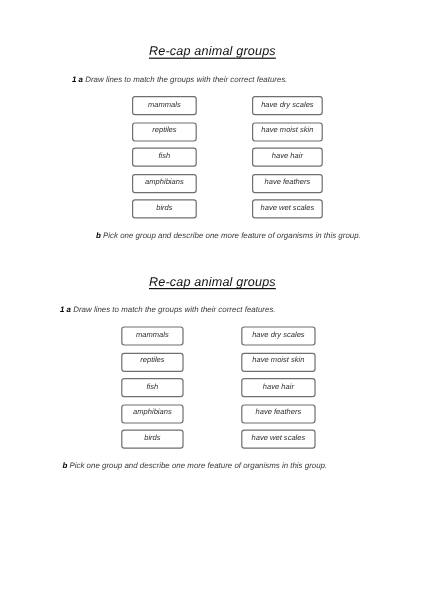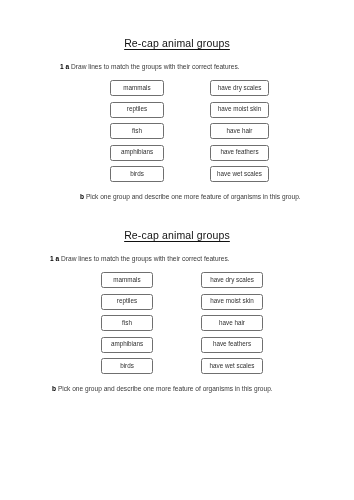--- a/index.html
+++ b/index.html
@@ -13,20 +13,21 @@
     font-family: "Liberation Sans", sans-serif;
     color: #1a1a1a;
     overflow: hidden;
     position: relative;
   }
   .page {
     width: 354px;
     height: 500px;
     position: relative;
     background: #ffffff;
+    font-style: italic;
   }
   .worksheet {
     position: absolute;
     left: 0;
     width: 354px;
   }
   .ws-1 { top: 36px; }
   .ws-2 { top: 228px; }
 
   .title {

